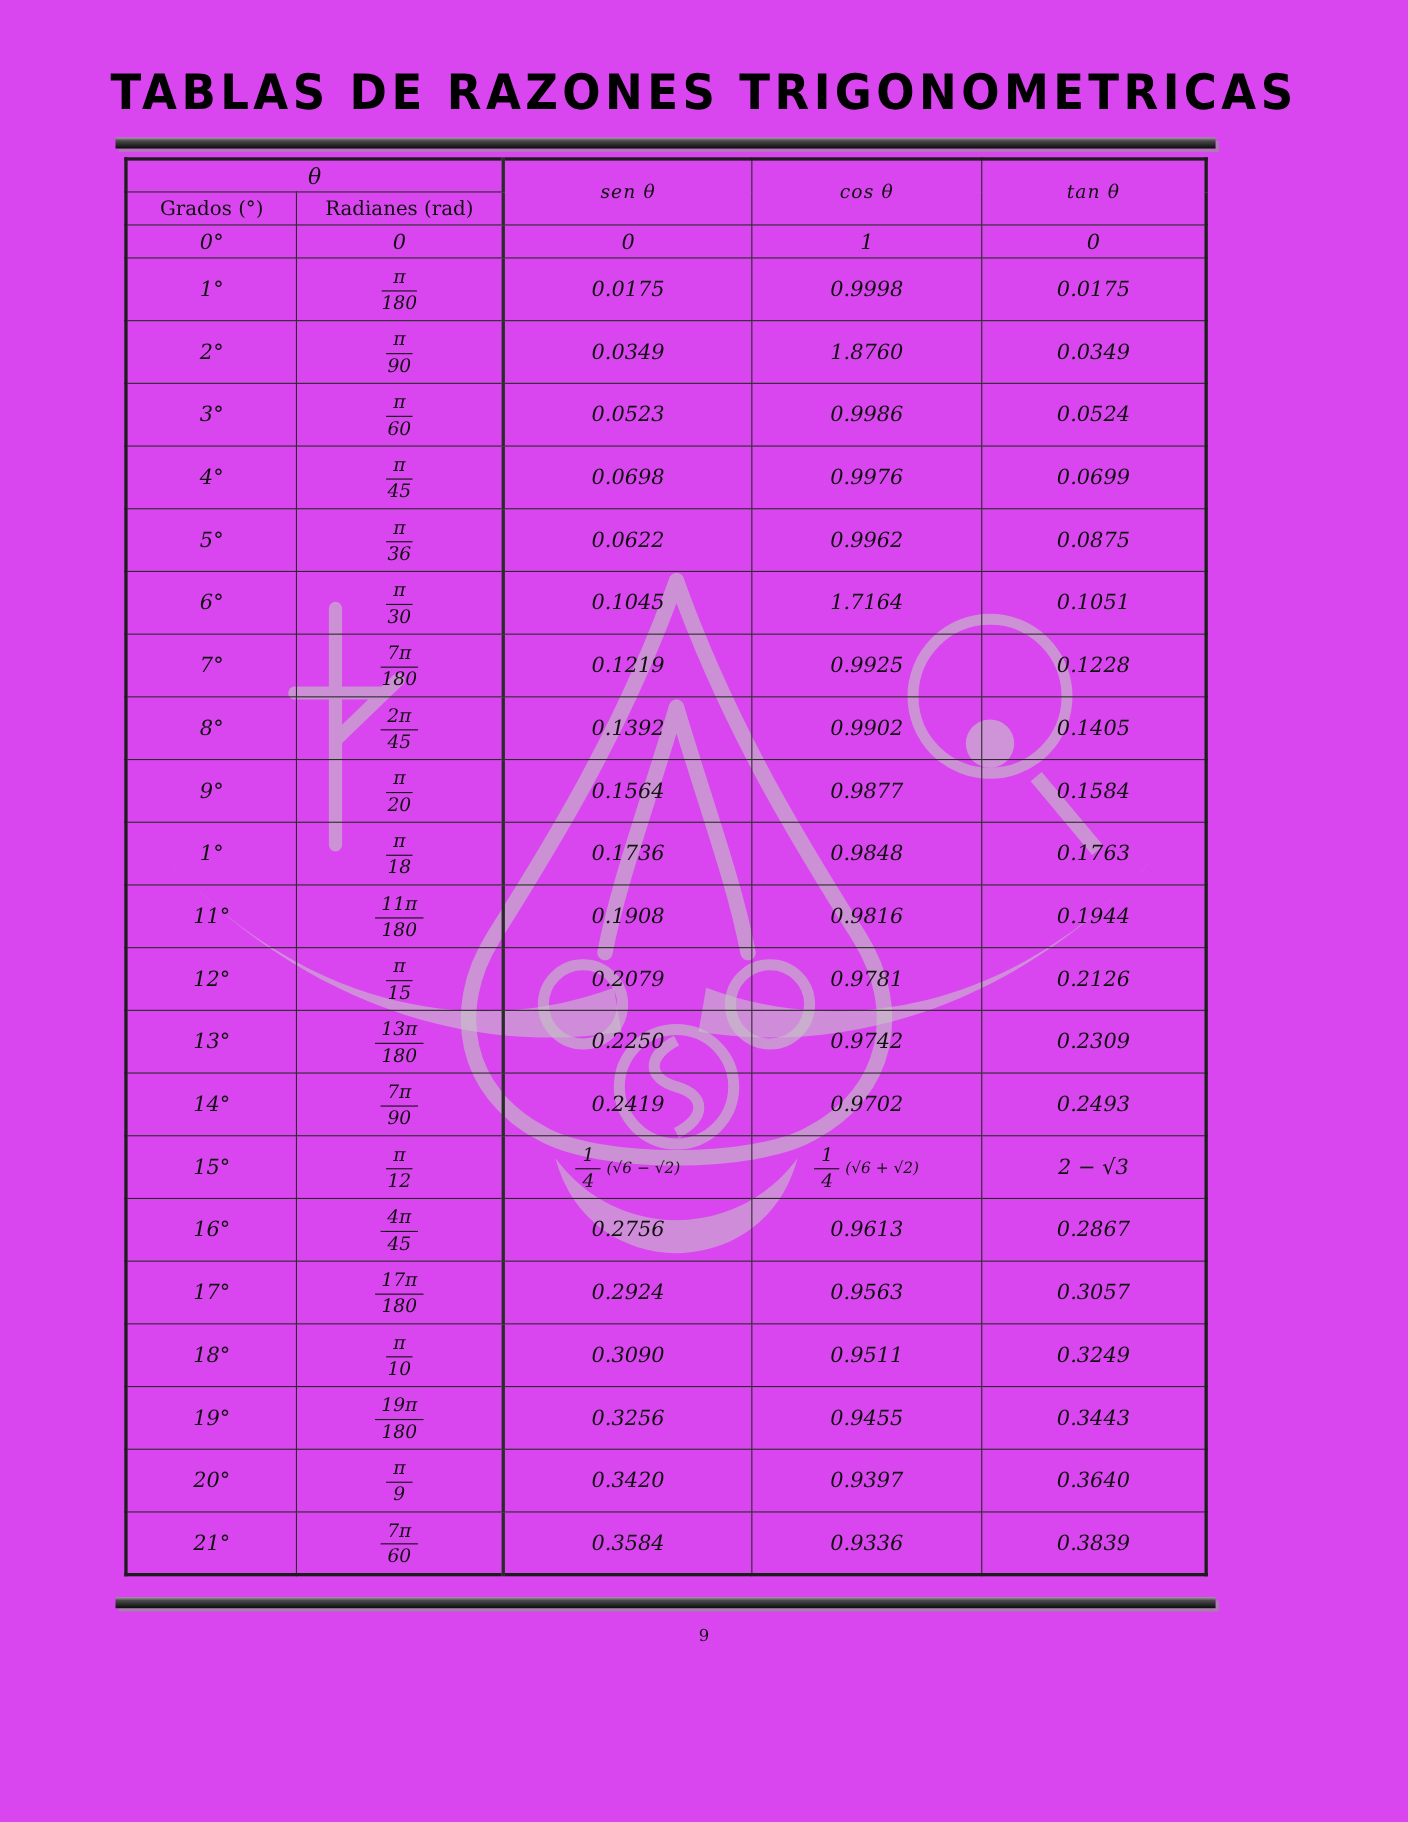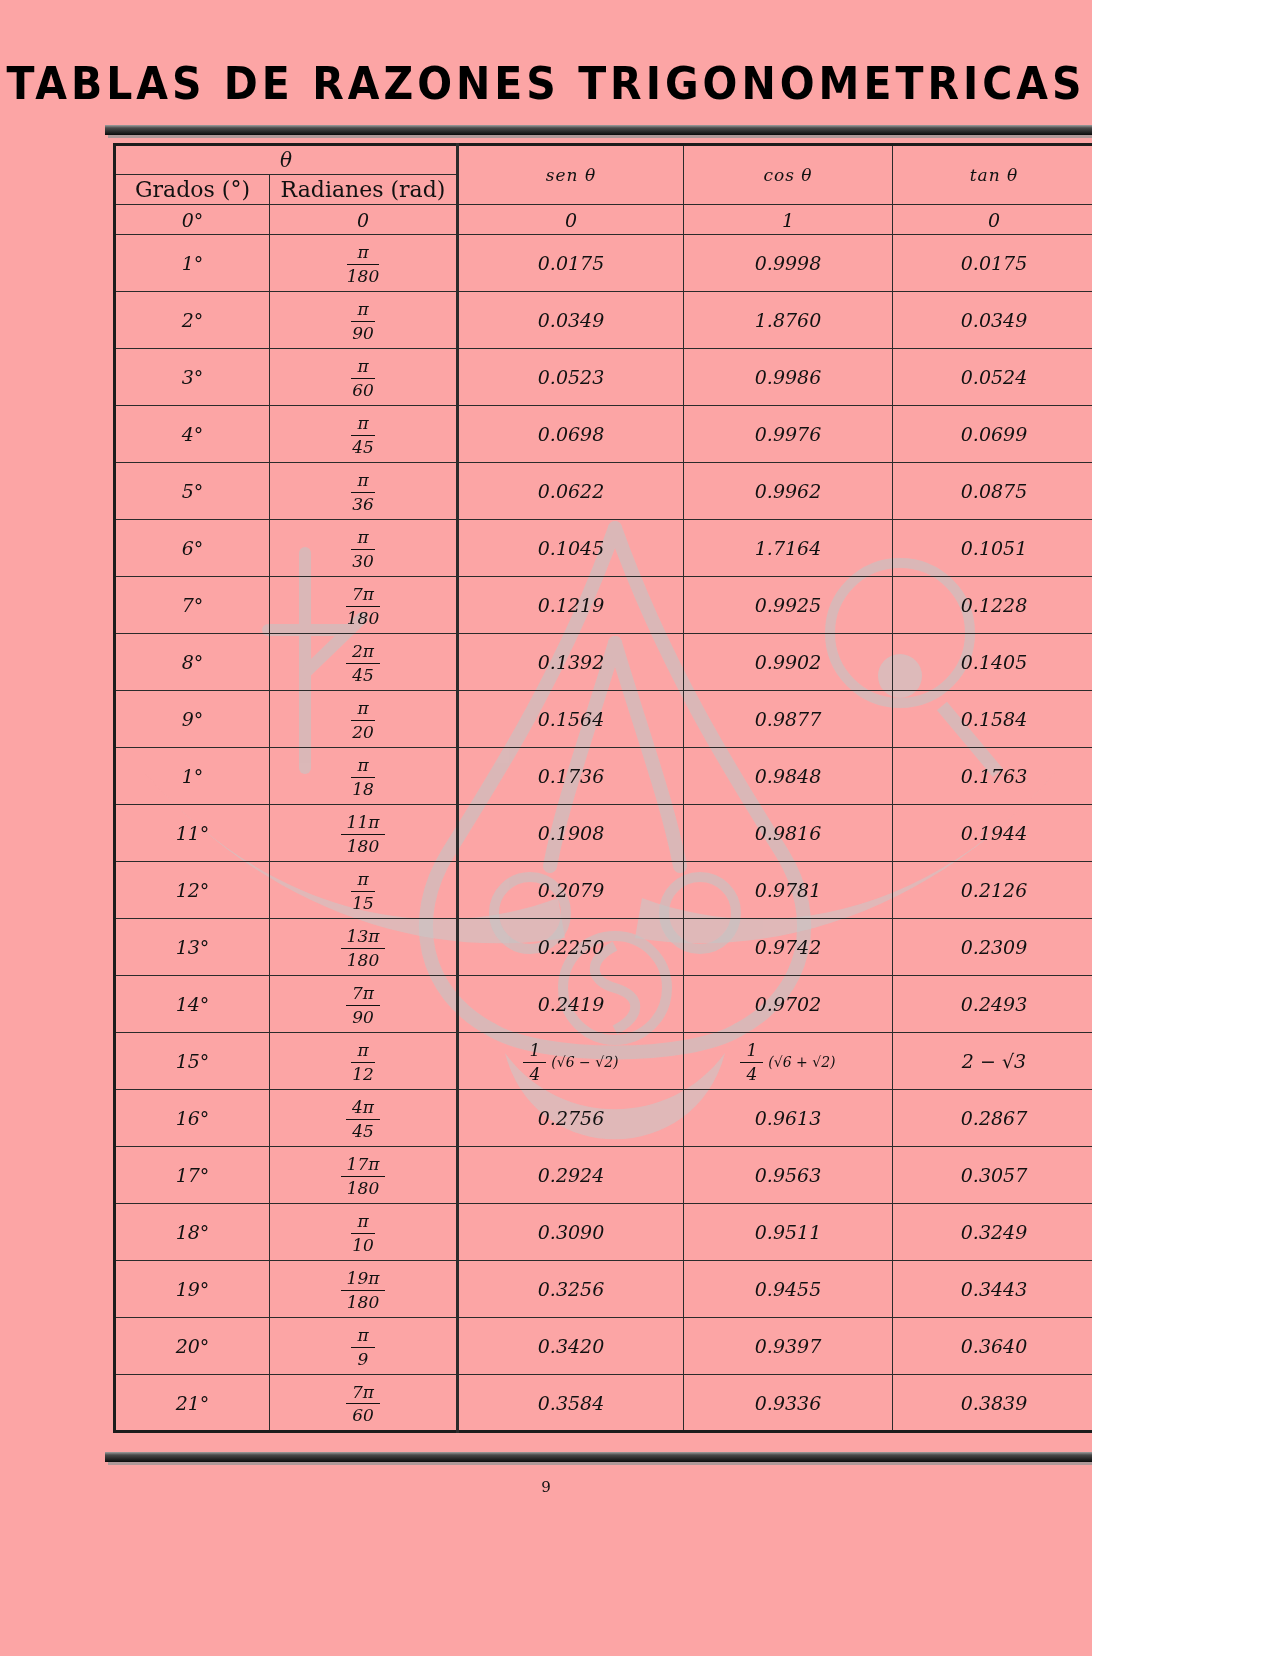--- a/index.html
+++ b/index.html
@@ -1,21 +1,21 @@
 <!DOCTYPE html>
 <html><head>
 <meta charset="utf-8">
 <style>
   * { box-sizing: border-box; }
   html,body { margin:0; padding:0; background:#ffffff; }
   .page {
     position: relative;
-    width: 1092px;
+    width: 1280px;
     height: 1656px;
-    background: #fca5a5;
+    background: #d946ef;
     font-family: "DejaVu Serif", serif;
     overflow: hidden;
   }
 
   
   .title {
     position: absolute;
     top: 60px;
     left: 0;
     width: 100%;
@@ -77,21 +77,21 @@
   tbody tr.short { height: 30px; }
 
   .th-theta {
     font-style: italic;
     font-size: 20px;
     font-weight: normal;
     border-right-width: 3px !important;
   }
   .th-sub {
     font-weight: normal;
-    font-size: 22px;
+    font-size: 18px;
   }
   .th-rad { border-right-width: 3px !important; }
   .th-fn {
     font-style: italic;
     font-weight: normal;
     font-size: 17px;
     letter-spacing: 1px;
   }
 
   tbody td { font-style: italic; font-size: 19px; }

